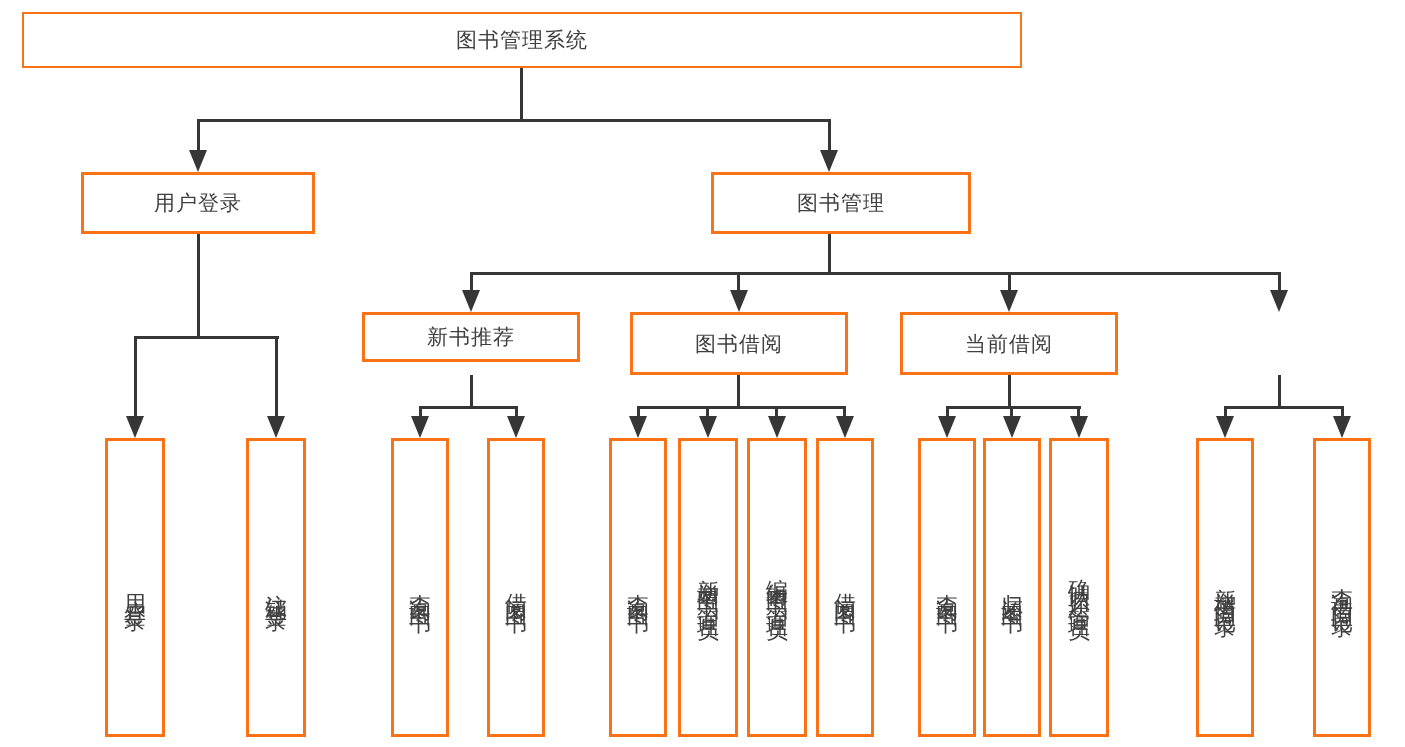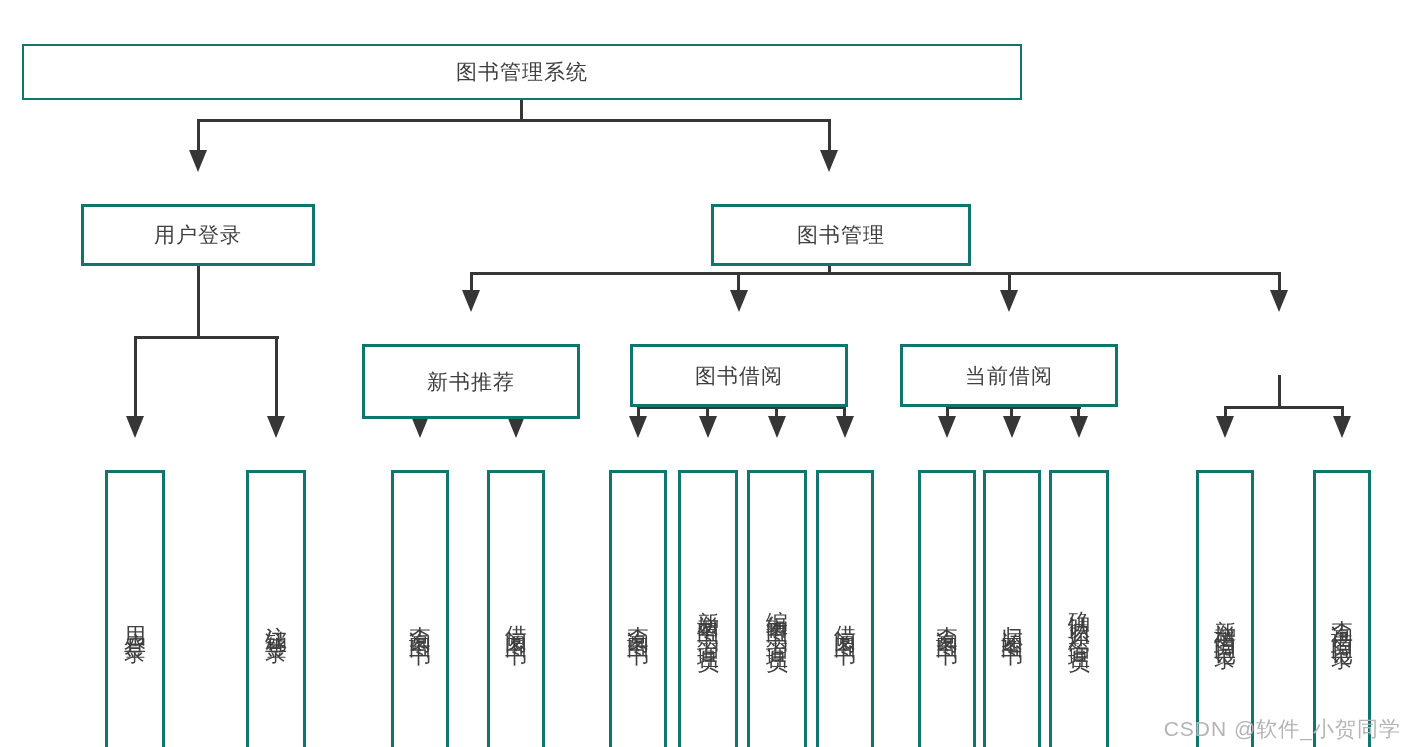--- a/index.html
+++ b/index.html
@@ -11,27 +11,26 @@
   #canvas {
     position: relative;
     width: 1405px;
     height: 747px;
     background: #ffffff;
     overflow: hidden;
   }
   .node {
     position: absolute;
     box-sizing: border-box;
-    border: 3px solid #0f766e;
+    border: 3px solid #f97316;
     background: #ffffff;
     display: flex;
     align-items: center;
     justify-content: center;
     color: #3f3f3f;
-    margin-top: 32px;
   }
   .node.root { border-width: 2px; }
   .node .lbl-h {
     font-size: 21px;
     letter-spacing: 1px;
     white-space: nowrap;
   }
   .node .lbl-v {
     writing-mode: vertical-rl;
     text-orientation: mixed;
@@ -60,21 +59,20 @@
     color: #b4b4b4;
     letter-spacing: 1px;
     white-space: nowrap;
     z-index: 10;
   }
 </style>
 </head>
 <body>
 
 <div id="canvas">
-  <span class="watermark">CSDN @软件_小贺同学</span>
 <div class="cline" style="left: 520px; top: 68px; width: 3px; height: 53px;"></div>
     <div class="cline" style="left: 197px; top: 119px; width: 634px; height: 3px;"></div>
     <div class="cline" style="left: 197px; top: 119px; width: 3px; height: 35px;"></div>
     <div class="cline" style="left: 828px; top: 119px; width: 3px; height: 35px;"></div>
     <div class="cline" style="left: 197px; top: 234px; width: 3px; height: 105px;"></div>
     <div class="cline" style="left: 134px; top: 336px; width: 145px; height: 3px;"></div>
     <div class="cline" style="left: 134px; top: 336px; width: 3px; height: 84px;"></div>
     <div class="cline" style="left: 275px; top: 336px; width: 3px; height: 84px;"></div>
     <div class="cline" style="left: 828px; top: 234px; width: 3px; height: 41px;"></div>
     <div class="cline" style="left: 470px; top: 272px; width: 811px; height: 3px;"></div>
@@ -128,21 +126,21 @@
     </div>
     <div class="node" style="left: 711px; top: 172px; width: 260px; height: 62px;">
       <span class="lbl-h">图书管理</span>
     </div>
     <div class="node" style="left: 105px; top: 438px; width: 60px; height: 299px;">
       <span class="lbl-v">用户登录</span>
     </div>
     <div class="node" style="left: 246px; top: 438px; width: 60px; height: 299px;">
       <span class="lbl-v">注销登录</span>
     </div>
-    <div class="node" style="left: 362px; top: 312px; width: 218px; height: 75px; align-items: center;">
+    <div class="node" style="left: 362px; top: 312px; width: 218px; height: 50px; align-items: center;">
       <span class="lbl-h">新书推荐</span>
     </div>
     <div class="node" style="left: 630px; top: 312px; width: 218px; height: 63px;">
       <span class="lbl-h">图书借阅</span>
     </div>
     <div class="node" style="left: 900px; top: 312px; width: 218px; height: 63px;">
       <span class="lbl-h">当前借阅</span>
     </div>
     <div class="node" style="left: 391px; top: 438px; width: 58px; height: 299px;">
       <span class="lbl-v">查询图书</span>

